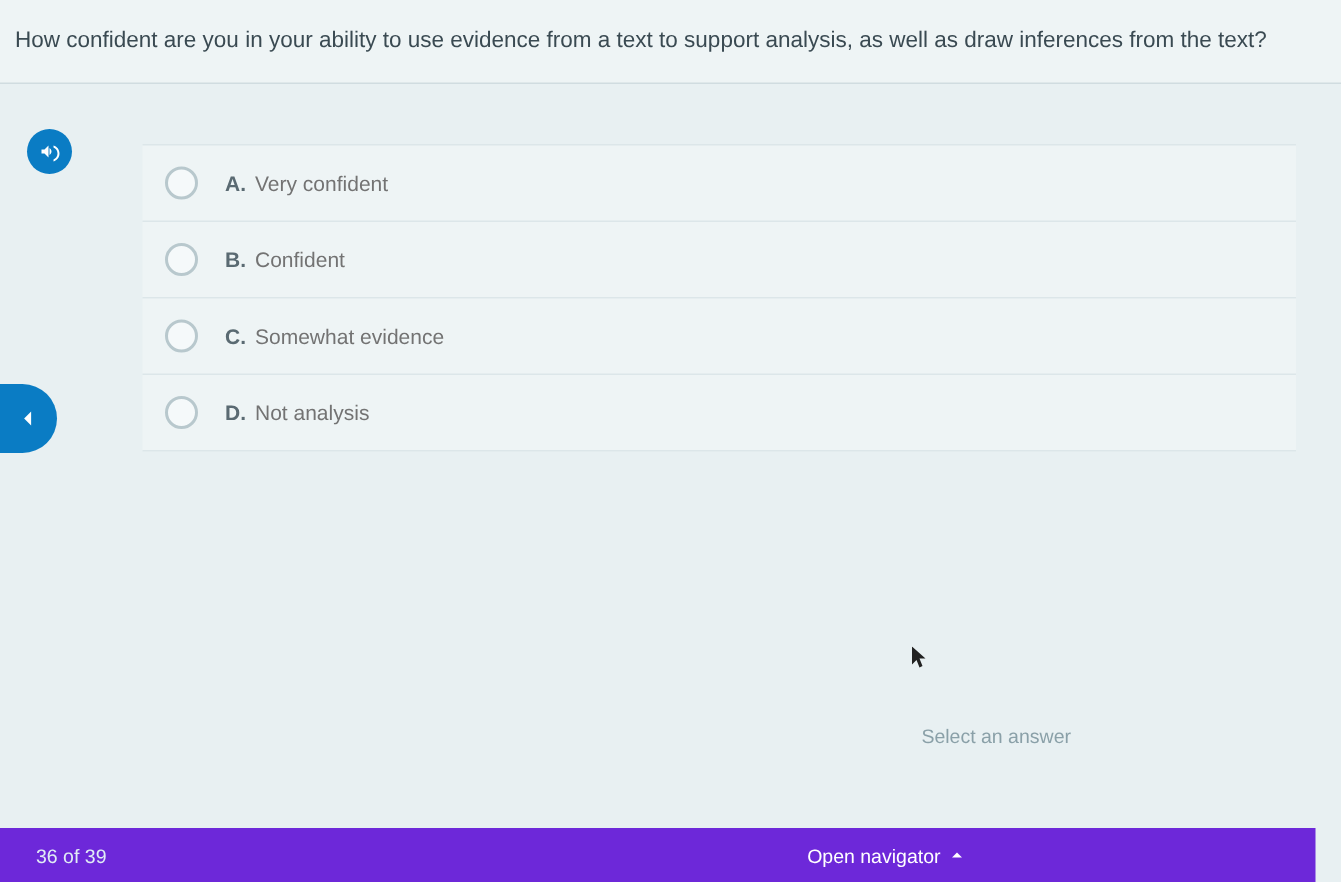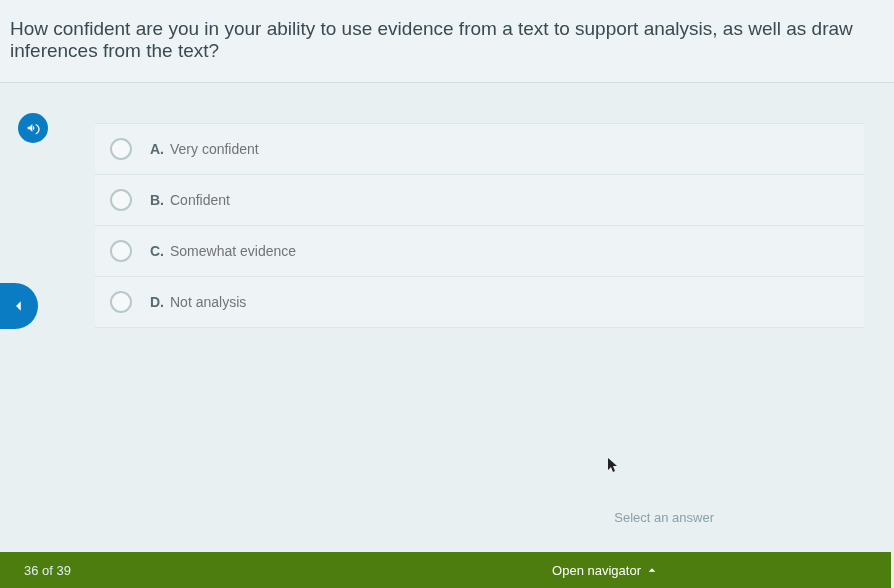--- a/index.html
+++ b/index.html
@@ -10,21 +10,21 @@
     body {
       font-family: -apple-system, BlinkMacSystemFont, "Segoe UI", Arial, sans-serif;
       background: #e8f0f2;
       width: 894px;
       height: 588px;
       overflow: hidden;
       position: relative;
     }
     .question-header {
       padding: 18px 20px 20px 10px;
-      font-size: 19px;
+      font-size: 15px;
       color: #3a4a52;
       border-bottom: 1px solid #d0dce0;
       background: #eef4f5;
     }
     .content-area {
       position: relative;
       padding-top: 30px;
       height: calc(100% - 60px - 36px);
     }
     .badge-icon {
@@ -102,23 +102,23 @@
       bottom: 50px;
       right: 180px;
       color: #8aa0a8;
       font-size: 13px;
       margin-left: 28px;
     }
     .bottom-bar {
       position: absolute;
       bottom: 0;
       left: 0;
-      right: 3px;
+      right: 17px;
       height: 36px;
-      background: #4d7c0f;
+      background: #6d28d9;
       display: flex;
       align-items: center;
       justify-content: space-between;
       padding: 0 24px 0 24px;
       color: white;
       font-size: 13px;
     }
     .progress-text {
       color: #e0ecf5;
     }

